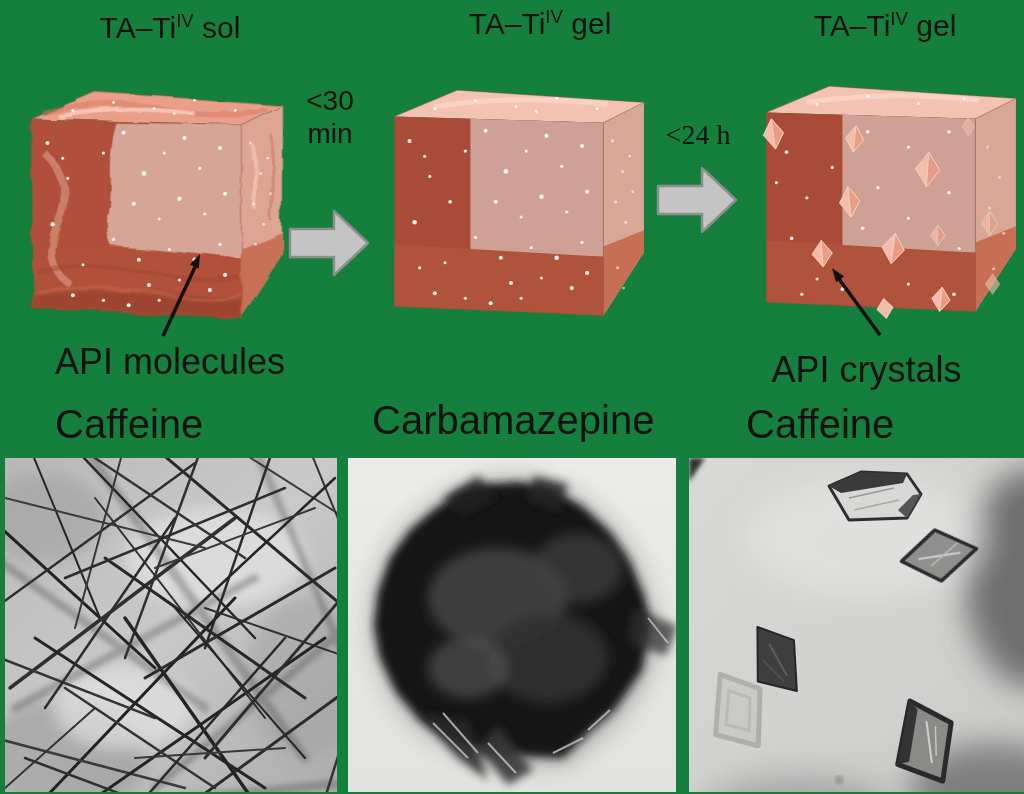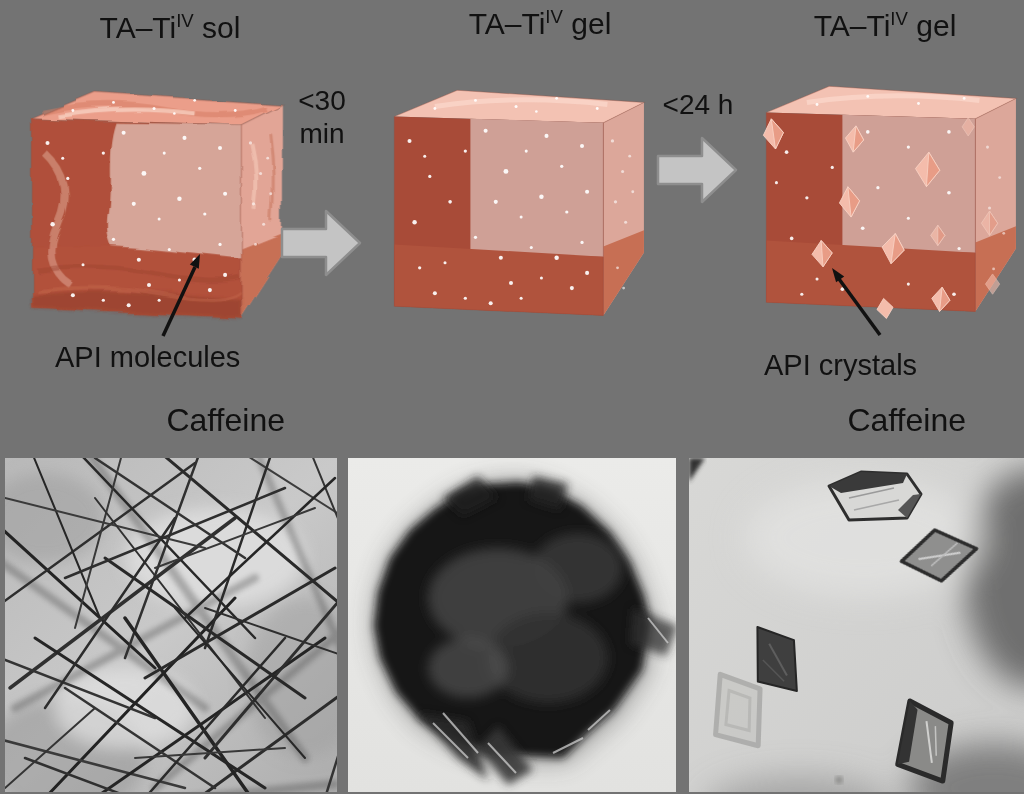--- a/index.html
+++ b/index.html
@@ -1,38 +1,38 @@
 <!DOCTYPE html>
 <html><head>
 <meta charset="utf-8">
 <style>
   html,body{margin:0;padding:0;background:#ffffff;}
-  .canvas{position:relative;width:1024px;height:794px;background:#737373;overflow:hidden;
+  .canvas{position:relative;width:1024px;height:794px;background:#15803d;overflow:hidden;
           font-family:"Liberation Sans",sans-serif;color:#111;}
   .stage-title{position:absolute;font-size:30px;text-align:center;white-space:nowrap;}
   .stage-title sup{font-size:0.62em;vertical-align:super;}
   .t1{left:30px;top:10px;width:280px;}
   .t2{left:400px;top:6px;width:280px;}
   .t3{left:745px;top:8px;width:280px;}
   .cube{position:absolute;width:276px;height:264px;}
   .c1{left:12px;top:82px;}
   .c2{left:374px;top:80px;}
   .c3{left:746px;top:76px;}
   .transition{position:absolute;display:flex;flex-direction:column;align-items:center;}
-  .tr1{left:276px;top:84px;width:92px;gap:44px;}
-  .tr2{left:648px;top:88px;width:100px;}
+  .tr1{left:284px;top:84px;width:92px;gap:44px;}
+  .tr2{left:648px;top:118px;width:100px;font-family:Liberation Serif, serif;}
   .tr-text{font-size:28px;line-height:1.18;text-align:center;}
   .block-arrow{width:84px;height:72px;margin-top:13px;}
-  .annot{position:absolute;font-size:29px;white-space:nowrap;}
+  .annot{position:absolute;font-size:36px;text-align:center;white-space:nowrap;}
   .a1{left:55px;top:341px;width:225px;}
   .a2{left:764px;top:349px;width:205px;}
   .annot-arrow{position:absolute;overflow:visible;}
   .aa1{left:152px;top:248px;width:64px;height:94px;}
   .aa2{left:818px;top:260px;width:74px;height:80px;}
-  .micro-label{position:absolute;font-size:32px;text-align:right;white-space:nowrap;}
+  .micro-label{position:absolute;font-size:40px;text-align:left;white-space:nowrap;}
   .ml1{left:55px;top:402px;width:230px;}
   .ml2{left:372px;top:398px;width:280px;}
   .ml3{left:746px;top:402px;width:220px;}
   .micro{position:absolute;top:458px;height:334px;}
   .m1{left:5px;width:332px;}
   .m2{left:348px;width:328px;}
   .m3{left:689px;width:335px;}
 </style>
 </head>
 <body>
@@ -295,20 +295,21 @@
     <polygon points="48,6 46.8,20.8 37.8,16.6" fill="#111"></polygon>
   </svg>
 
   <div class="annot a2">API crystals</div>
   <svg class="annot-arrow aa2" viewBox="0 0 74 80">
     <line x1="62" y1="75" x2="21" y2="19" stroke="#111" stroke-width="3.5"></line>
     <polygon points="14,8 26.2,16.4 18.1,22.2" fill="#111"></polygon>
   </svg>
 
   <div class="micro-label ml1">Caffeine</div>
+  <div class="micro-label ml2">Carbamazepine</div>
   <div class="micro-label ml3">Caffeine</div>
 
   <svg class="micro m1" viewBox="0 0 332 334" preserveAspectRatio="none">
     <defs>
       <linearGradient id="cafbg" x1="0" y1="0" x2="1" y2="1">
         <stop offset="0" stop-color="#b9b9b9"></stop>
           <stop offset="0.5" stop-color="#c9c9c9"></stop>
           <stop offset="1" stop-color="#adadad"></stop>
       </linearGradient>
       <filter id="blur8">

